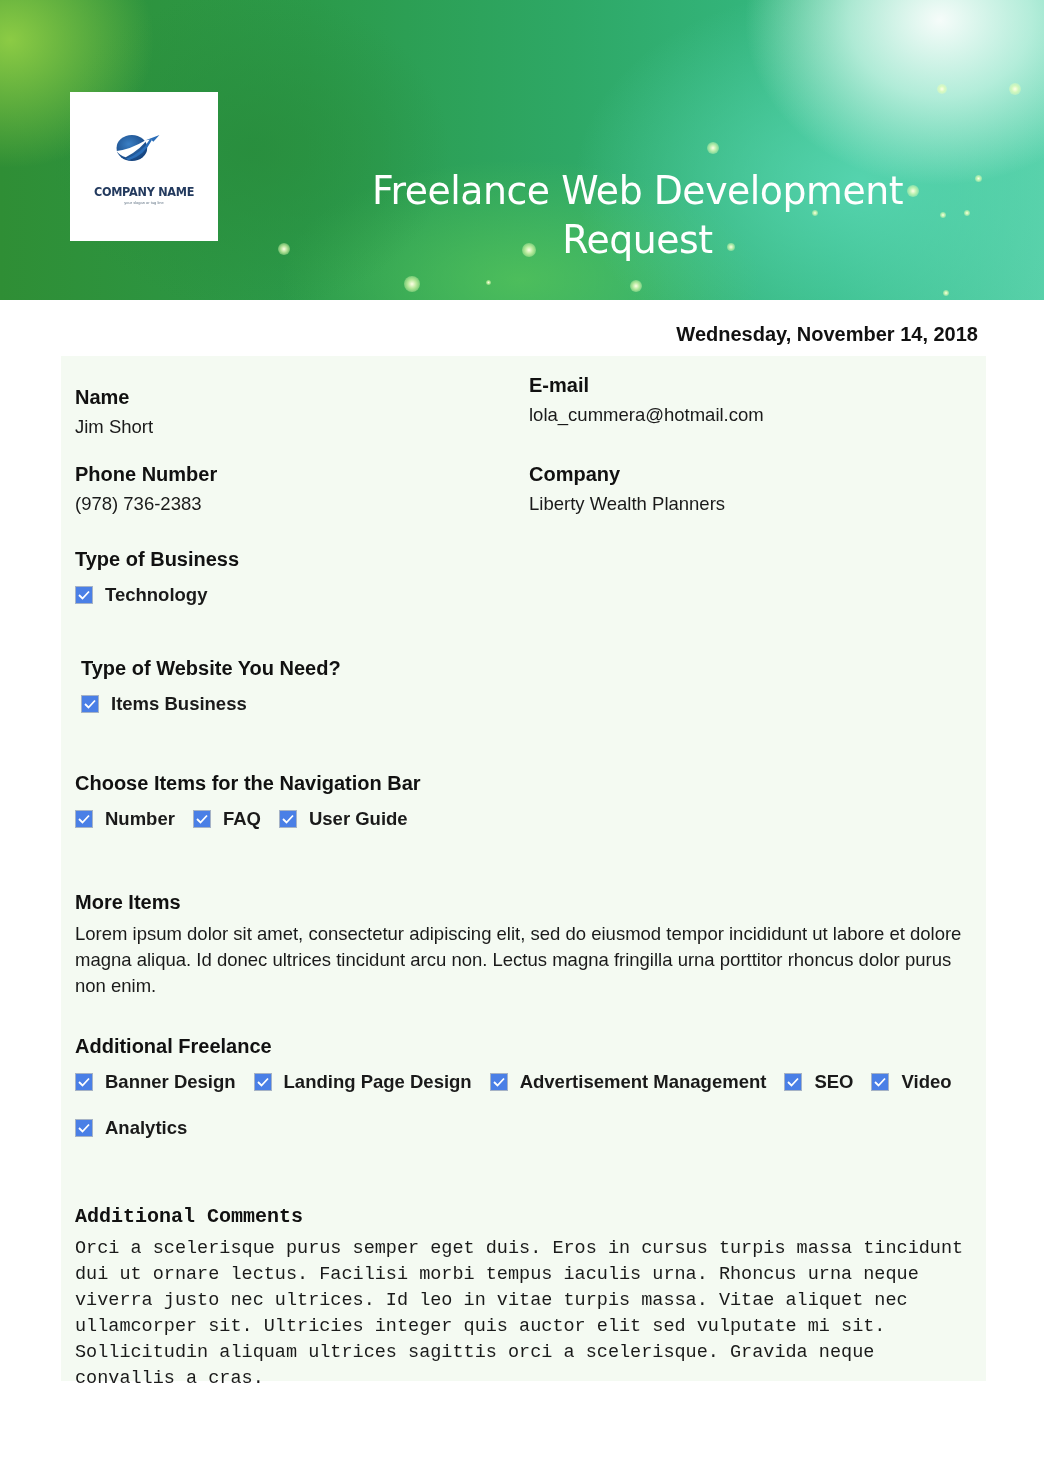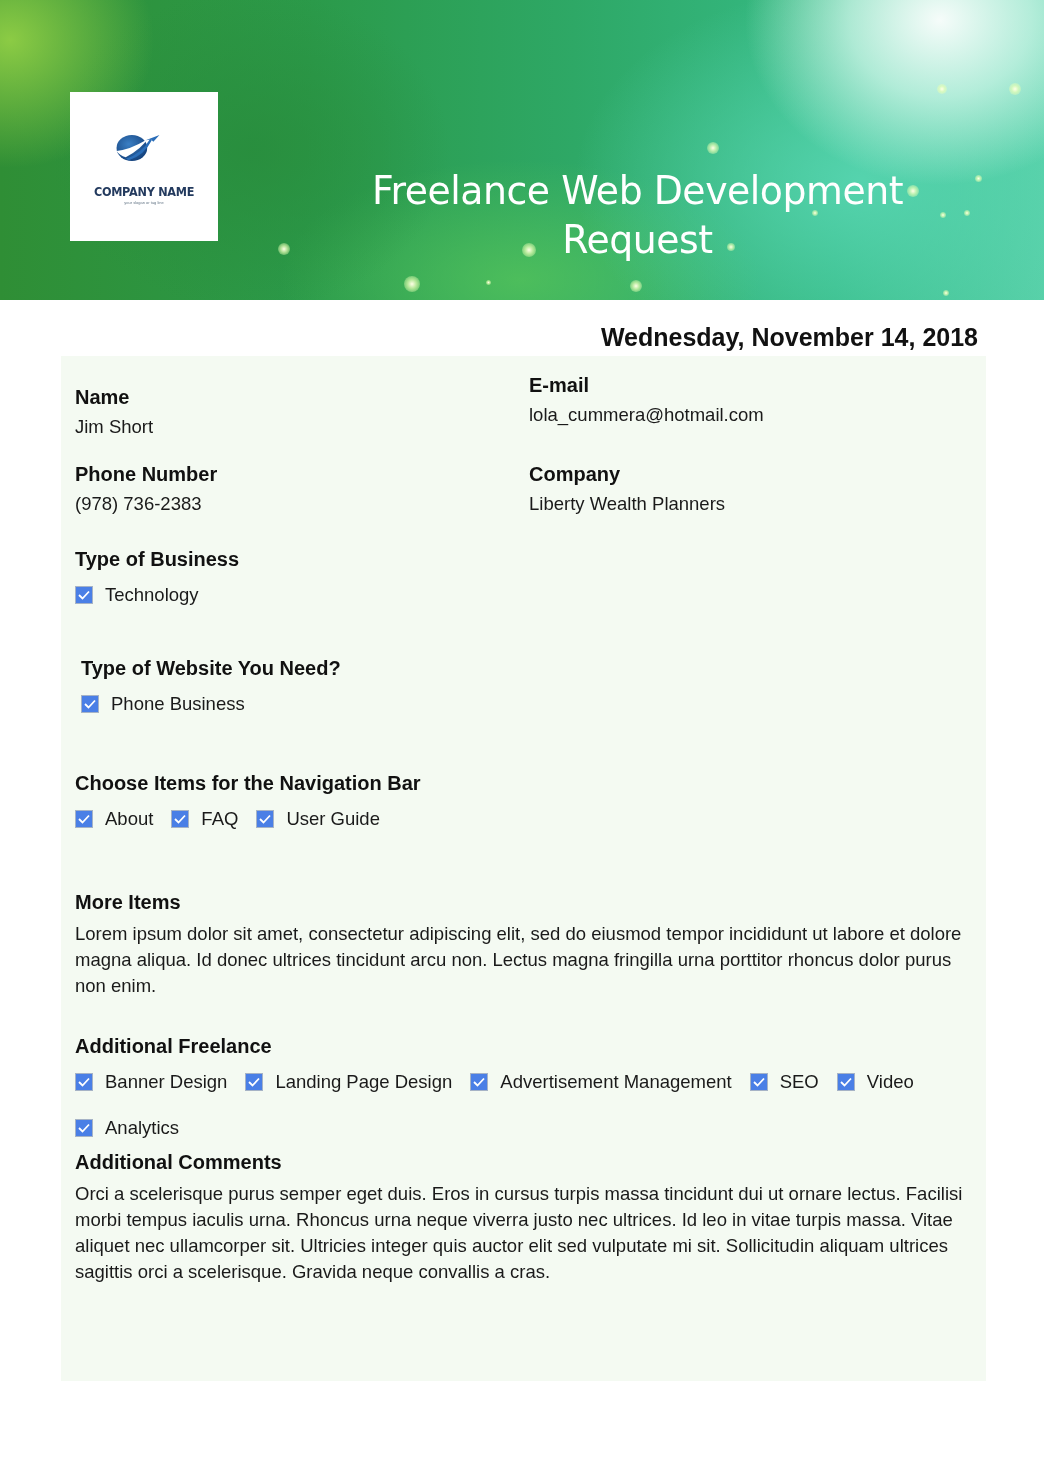--- a/index.html
+++ b/index.html
@@ -70,21 +70,21 @@
       font-family: "DejaVu Sans", sans-serif;
       font-size: 39px;
       line-height: 49px;
       font-weight: normal;
       letter-spacing: -0.5px;
       transform: scaleX(0.97);
     }
     .date {
       position: absolute;
       right: 66px; top: 323px;
-      font-size: 25px;
+      font-size: 20px;
       font-weight: bold;
       color: #111111;
     }
     .panel {
       position: absolute;
       left: 61px; top: 356px;
       width: 925px; height: 1025px;
       background: #f4faf2;
     }
     .field {
@@ -129,20 +129,21 @@
       flex: none;
     }
     .cb svg {
       position: absolute;
       left: 2px; top: 3px;
     }
     .check-label {
       font-size: 18.5px;
       color: #1a1a1a;
       white-space: nowrap;
+      font-weight: bold;
     }
     .para {
       font-size: 18.5px;
       color: #1a1a1a;
       line-height: 26px;
       margin-top: 6px;
       width: 890px;
     }
   </style>
 </head>
@@ -225,35 +226,35 @@
 
   <div class="field" style="left:20px;top:299px;">
     <div class="label">Type of Website You Need?</div>
     <div class="checks">
       <label class="check-item">
         <span class="cb">
             <svg width="12" height="10" viewBox="0 0 12 10">
               <path d="M1 5 L4.5 8.5 L11 1.5" stroke="#fff" stroke-width="1.8" fill="none"></path>
             </svg>
           </span>
-        <span class="check-label">Phone Business</span>
+        <span class="check-label">Items Business</span>
       </label>
     </div>
   </div>
 
   <div class="field" style="left:14px;top:414px;">
     <div class="label">Choose Items for the Navigation Bar</div>
     <div class="checks">
       <label class="check-item">
         <span class="cb">
             <svg width="12" height="10" viewBox="0 0 12 10">
               <path d="M1 5 L4.5 8.5 L11 1.5" stroke="#fff" stroke-width="1.8" fill="none"></path>
             </svg>
           </span>
-        <span class="check-label">About</span>
+        <span class="check-label">Number</span>
       </label>
       <label class="check-item">
         <span class="cb">
             <svg width="12" height="10" viewBox="0 0 12 10">
               <path d="M1 5 L4.5 8.5 L11 1.5" stroke="#fff" stroke-width="1.8" fill="none"></path>
             </svg>
           </span>
         <span class="check-label">FAQ</span>
       </label>
       <label class="check-item">
@@ -320,18 +321,18 @@
         <span class="cb">
             <svg width="12" height="10" viewBox="0 0 12 10">
               <path d="M1 5 L4.5 8.5 L11 1.5" stroke="#fff" stroke-width="1.8" fill="none"></path>
             </svg>
           </span>
         <span class="check-label">Analytics</span>
       </label>
     </div>
   </div>
 
-  <div class="field" style="left:14px;top:793px;">
+  <div class="field" style="left:14px;top:848px;font-family:Liberation Mono, monospace;">
     <div class="label">Additional Comments</div>
     <div class="para">Orci a scelerisque purus semper eget duis. Eros in cursus turpis massa tincidunt dui ut ornare lectus. Facilisi morbi tempus iaculis urna. Rhoncus urna neque viverra justo nec ultrices. Id leo in vitae turpis massa. Vitae aliquet nec ullamcorper sit. Ultricies integer quis auctor elit sed vulputate mi sit. Sollicitudin aliquam ultrices sagittis orci a scelerisque. Gravida neque convallis a cras.</div>
   </div>
 
 </div>
 
 </body></html>

